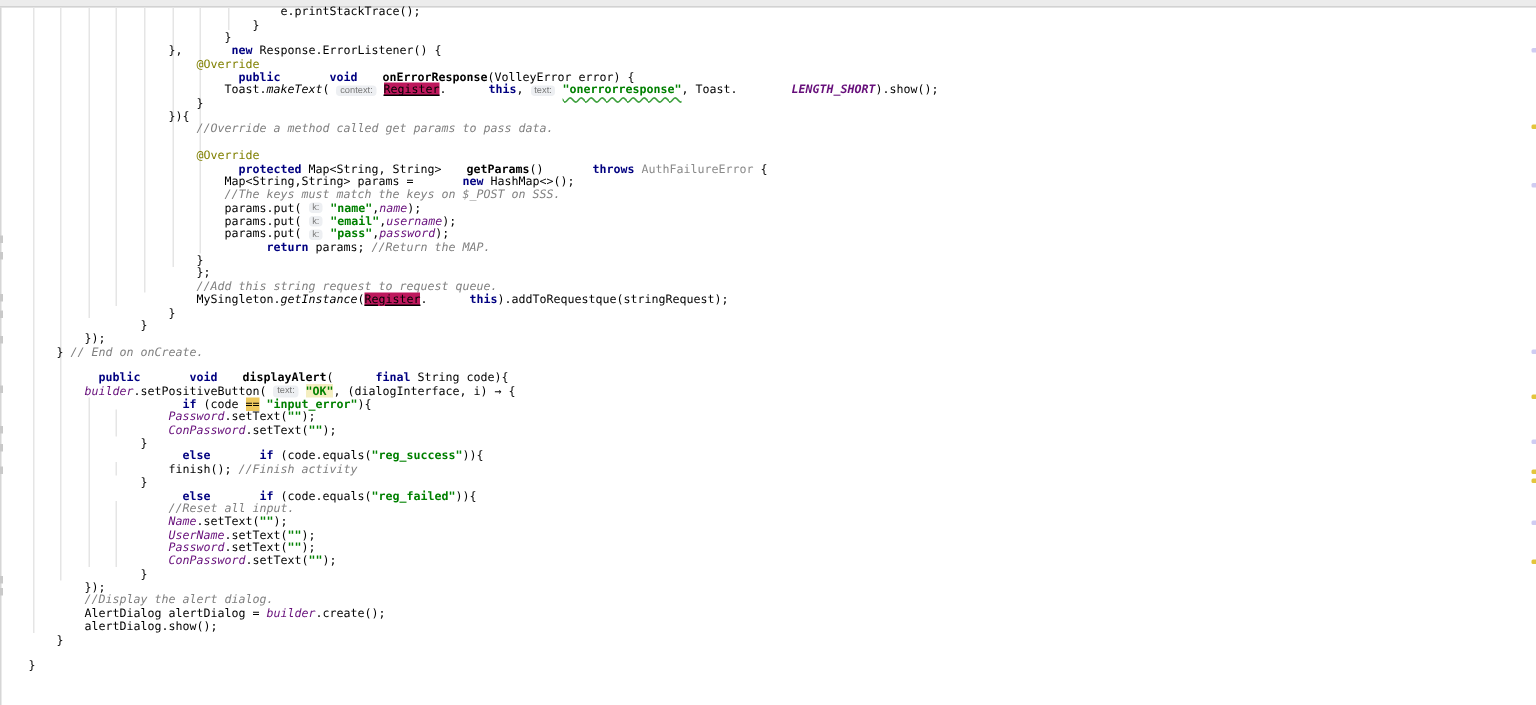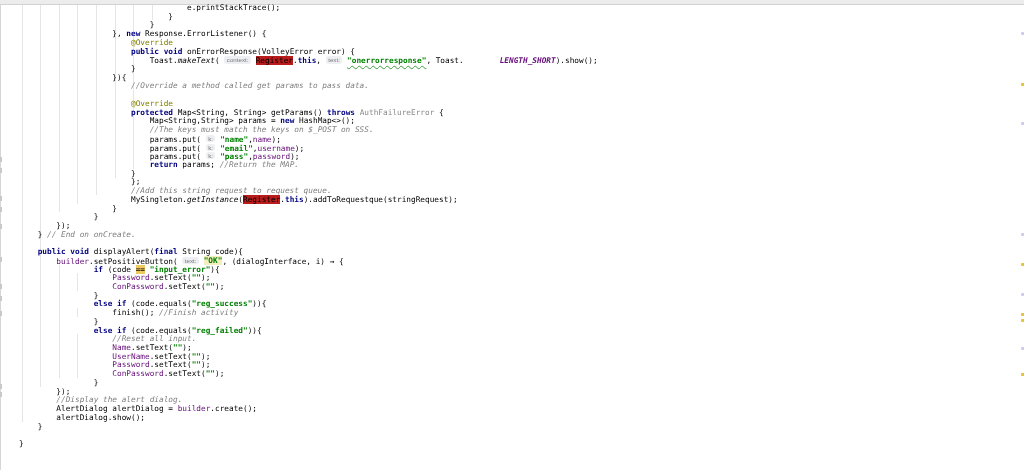--- a/index.html
+++ b/index.html
@@ -7,34 +7,34 @@
        font-family:"Liberation Sans",sans-serif;}
   .topbar{position:absolute;left:0;top:0;width:1024px;height:5px;background:#ececec;
           border-bottom:1px solid #d2d2d2;box-sizing:border-box;}
   #guides .guide{position:absolute;width:1px;background:#e5e5e5;}
   .margin-line{position:absolute;top:5px;width:1px;height:465px;background:#d6d6d6;}
   #code{position:absolute;left:19px;top:4px;width:1005px;
         font-family:"DejaVu Sans Mono",monospace;font-size:7.75px;line-height:8.73px;
         white-space:pre;color:#000;cursor:text;}
   .code-line{height:8.73px;}
   .tp{color:#000000;}
-  .tk{color:#000080;font-weight:bold;}
+  .tk{color:#000080;font-weight:bold;margin-left:28px;}
   .ts{color:#008000;font-weight:bold;}
   .tc{color:#808080;font-style:italic;}
   .ta{color:#808000;}
-  .tf{color:#660E7A;}
+  .tf{color:#660E7A;font-style:italic;}
   .tn{color:#660E7A;font-style:italic;font-weight:bold;margin-left:36px;}
   .ti{font-style:italic;}
   .tg{color:#8a8a8a;}
-  .th{background:#b91c1c;}
+  .th{background:#be185d;text-decoration:underline;}
   .tw{background:#eec95e;}
   .tsw{color:#008000;font-weight:bold;background:#f4eec1;}
   .tst{color:#008000;font-weight:bold;text-decoration-line:underline;
        text-decoration-style:wavy;text-decoration-color:#3da03d;text-underline-offset:1.5px;}
-  .tm{font-weight:normal;}
+  .tm{font-weight:bold;margin-left:12px;}
   .chip{display:inline-block;background:#edeff2;color:#7a7a7a;
         font-family:"Liberation Sans",sans-serif;font-size:6.2px;line-height:7.2px;
         border-radius:2.5px;padding:0 2.5px;vertical-align:0.5px;}
   #gutter .gmark{position:absolute;left:0;width:2px;height:5px;background:#c9c9c9;}
   #stripe{position:absolute;right:0;top:0;width:14px;height:470px;}
   #stripe .smark{position:absolute;left:11px;width:4px;height:3px;border-radius:1px;}
 </style>
 </head>
 <body>
 

